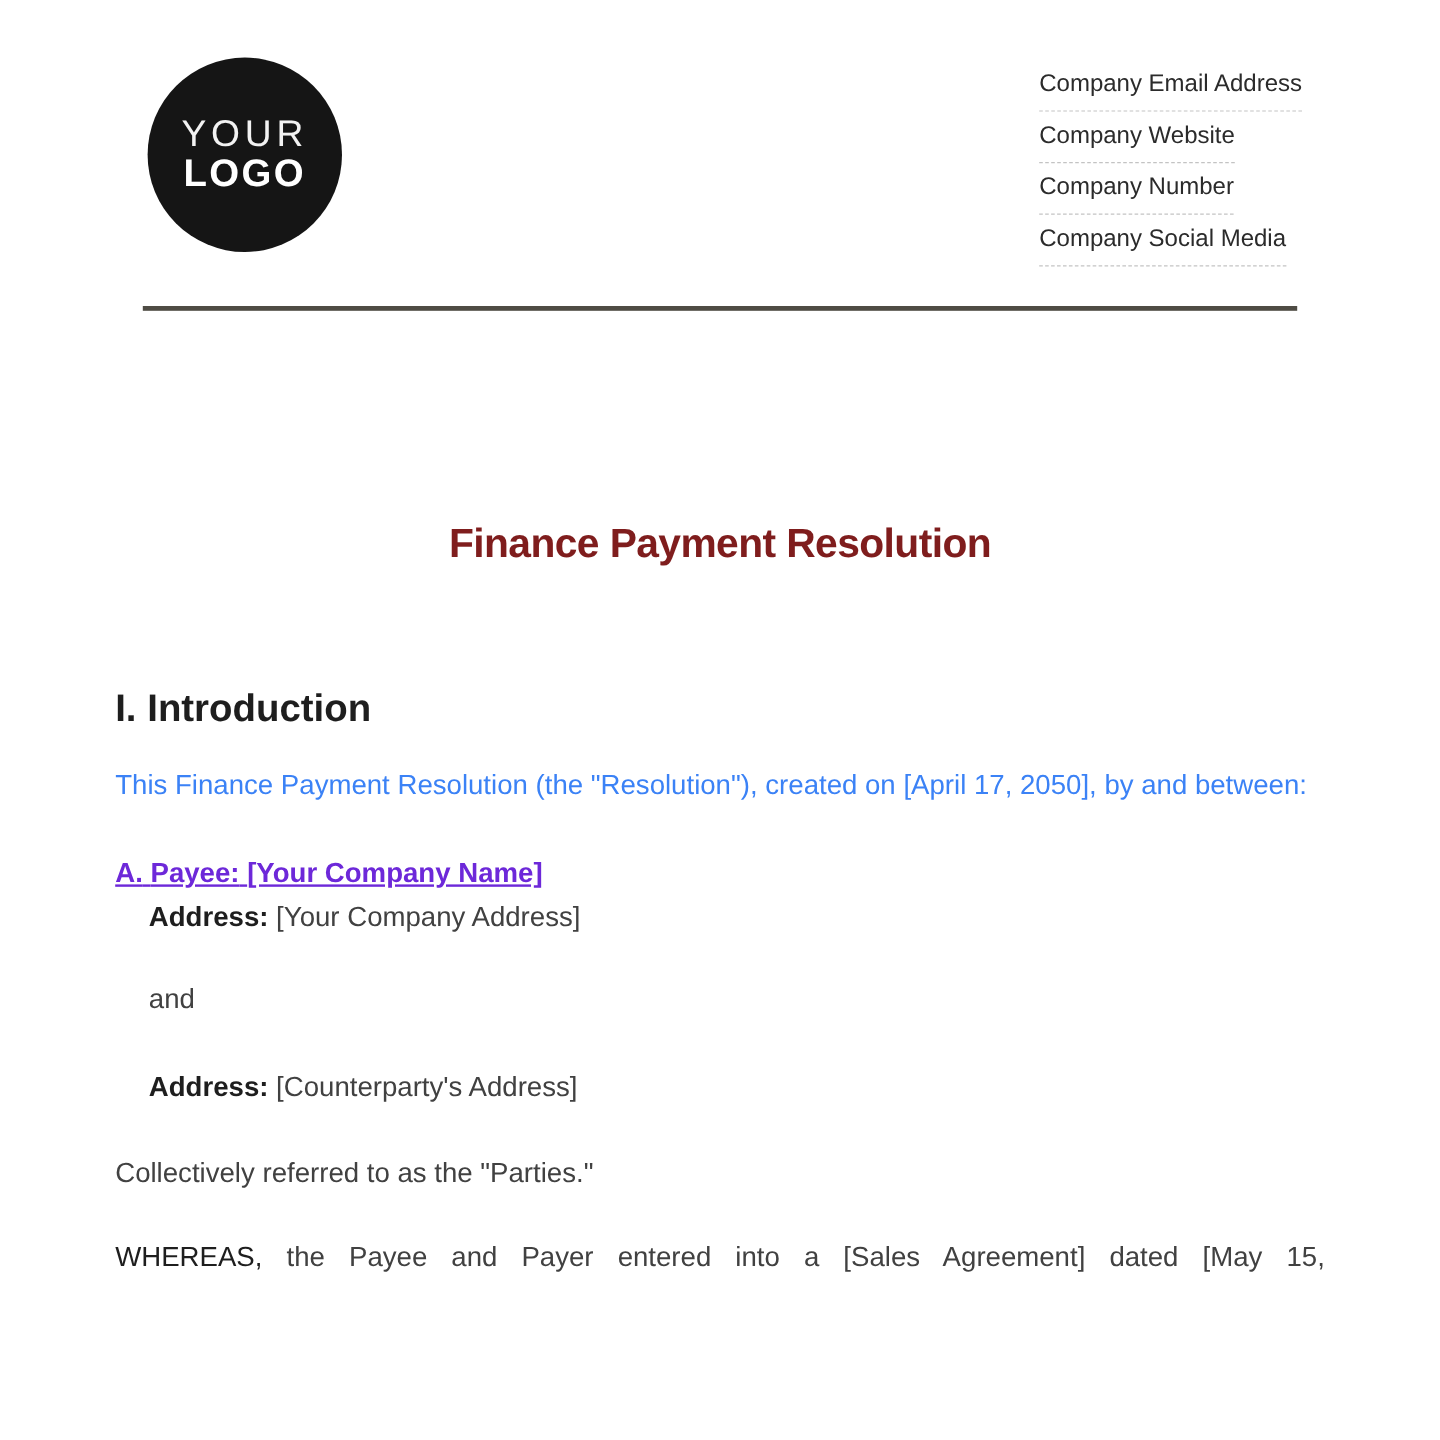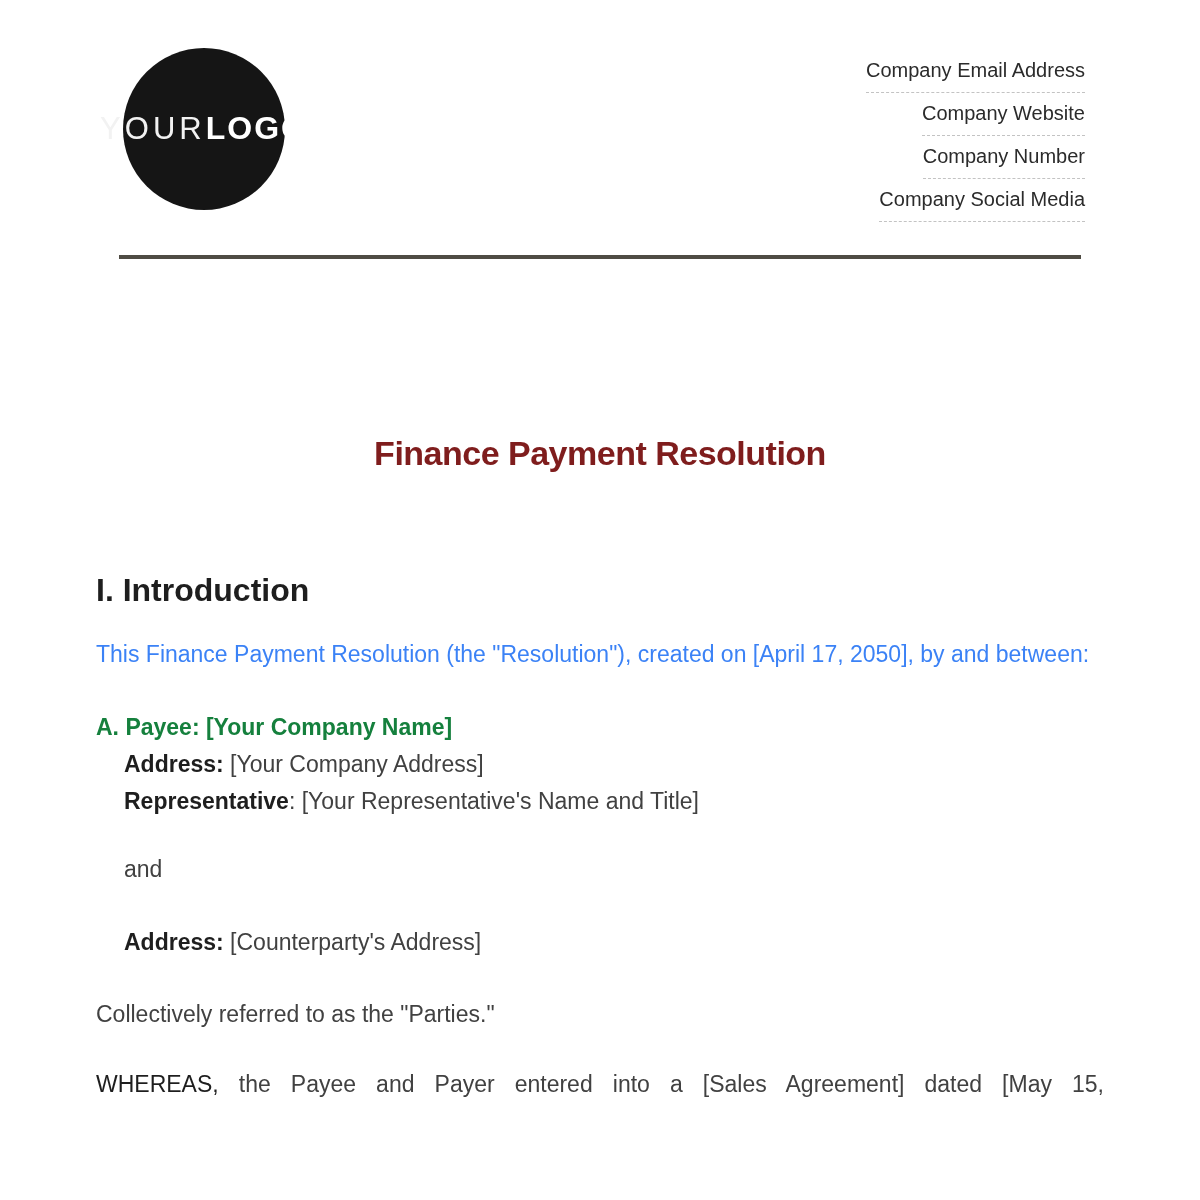--- a/index.html
+++ b/index.html
@@ -23,40 +23,40 @@
     padding-top: 48px;
   }
   .logo {
     width: 162px;
     height: 162px;
     margin-left: 27px;
     border-radius: 50%;
     background: #151515;
     color: #ffffff;
     display: flex;
-    flex-direction: row;
+    flex-direction: column;
     align-items: center;
     justify-content: center;
     line-height: 1.05;
     flex: 0 0 auto;
   }
   .logo .logo-your {
     font-size: 31px;
     font-weight: 300;
     letter-spacing: 4px;
     color: #f2f2f2;
   }
   .logo .logo-logo {
     font-size: 32px;
     font-weight: 800;
     letter-spacing: 2px;
     text-align: right;
   }
   .contacts {
-    text-align: right;
+    text-align: left;
     margin-right: 19px;
     margin-top: 2px;
   }
   .contact-line { line-height: 41px; }
   .contact-link {
     display: inline-block;
     font-size: 20px;
     color: #2b2b2b;
     text-decoration: none;
     border-bottom: 1px dashed #c3c3c3;
@@ -94,23 +94,24 @@
     text-align: justify;
     color: #3b82f6;
   }
   .party {
     margin-top: 38px;
     font-size: 23px;
     line-height: 37px;
   }
   .party-name {
     font-weight: 700;
-    color: #15803d;
+    color: #6d28d9;
     padding-left: 28px;
     text-indent: -28px;
+    text-decoration: underline;
   }
   .party-sub { padding-left: 28px; }
   .lbl { font-weight: 700; color: #1e1e1e; }
   .conjunction {
     margin-top: 32px;
     font-size: 23px;
     line-height: 34px;
     padding-left: 28px;
   }
   .collective {
@@ -150,21 +151,20 @@
   <main>
     <h1 class="doc-title">Finance Payment Resolution</h1>
 
     <h2 class="section-heading">I. Introduction</h2>
 
     <p class="para">This Finance Payment Resolution (the "Resolution"), created on [April 17, 2050], by and between:</p>
 
     <div class="party">
       <p class="party-name"><span>A.</span> <span>Payee:</span> <span>[Your Company Name]</span></p>
       <p class="party-sub"><span class="lbl">Address:</span> <span>[Your Company Address]</span></p>
-      <p class="party-sub"><span class="lbl">Representative</span><span>:</span> <span>[Your Representative's Name and Title]</span></p>
     </div>
 
     <p class="conjunction">and</p>
 
     <div class="party">
       <p class="party-sub"><span class="lbl">Address:</span> <span>[Counterparty's Address]</span></p>
     </div>
 
     <p class="collective">Collectively referred to as the "Parties."</p>
 

